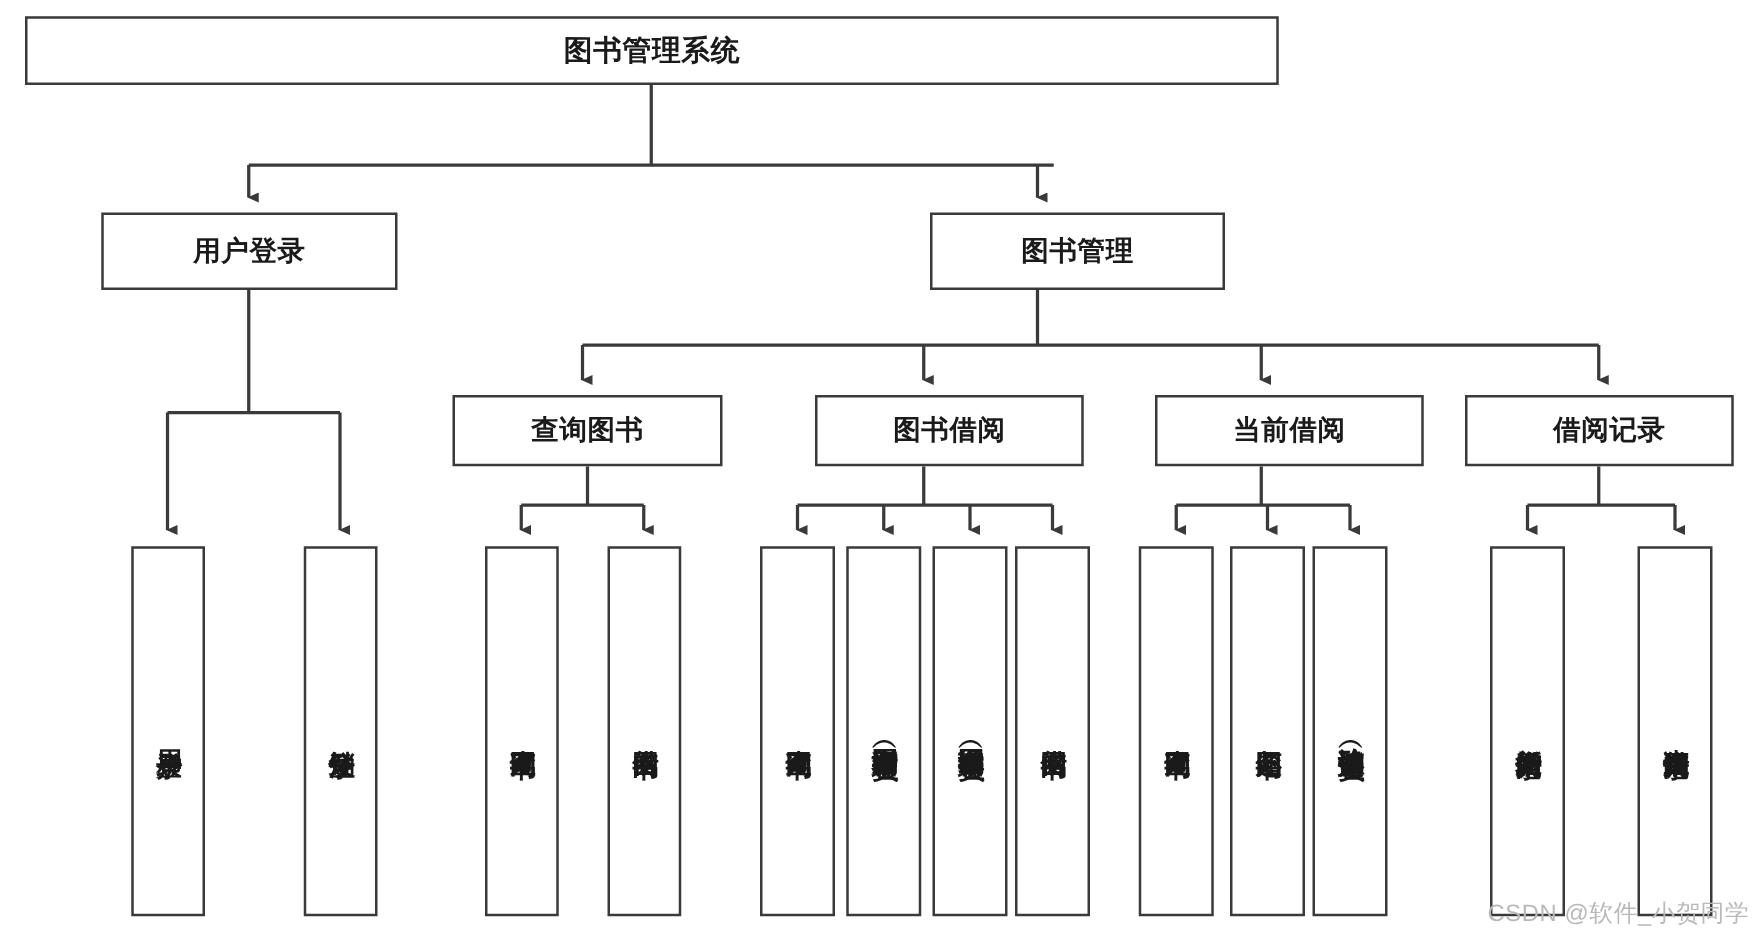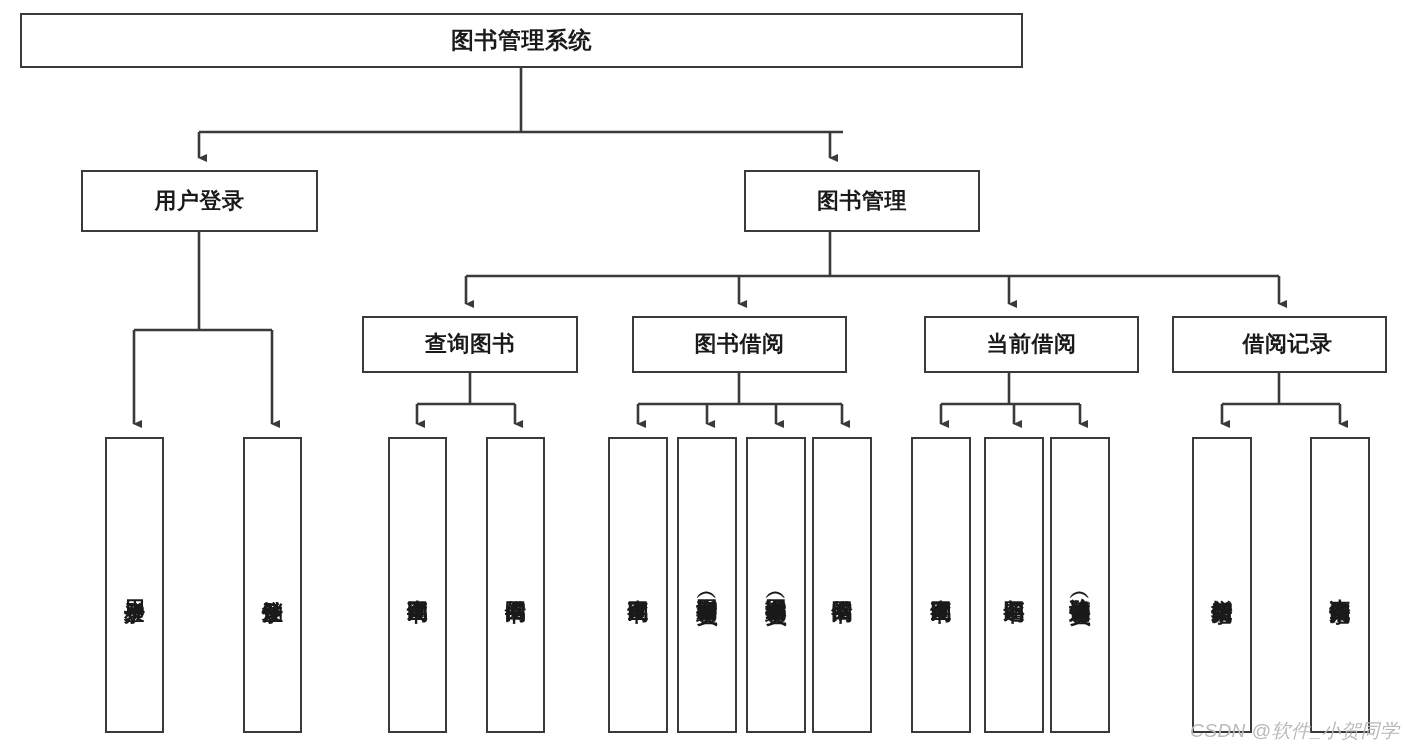--- a/index.html
+++ b/index.html
@@ -59,21 +59,20 @@
     letter-spacing: 1px;
     max-height: 270px;
   }
   .node.root .node-label { font-size: 23px; }
   .watermark {
     position: absolute;
     font-size: 19px;
     color: #b9b9b9;
     white-space: nowrap;
     letter-spacing: 0.5px;
-    font-style: italic;
   }
 </style>
 </head>
 <body>
 
 <div id="diagram-root" style="background: rgb(255, 255, 255);">
 
   <svg id="connector-layer" viewBox="0 0 1405 747" width="1405" height="747" xmlns="http://www.w3.org/2000/svg">
     <defs>
       <marker id="arrowhead" markerWidth="9" markerHeight="9" refX="4" refY="8" orient="auto" markerUnits="userSpaceOnUse">
@@ -143,21 +142,21 @@
   <div class="node horizontal" style="left: 81px; top: 170px; width: 237px; height: 62px; border-color: rgb(58, 58, 58); background: rgb(255, 255, 255); color: rgb(26, 26, 26);">
     <span class="node-label">用户登录</span>
   </div>
   <div class="node horizontal" style="left: 712px; top: 170px; width: 236px; height: 62px; border-color: rgb(58, 58, 58); background: rgb(255, 255, 255); color: rgb(26, 26, 26); margin-left: 32px;">
     <span class="node-label">图书管理</span>
   </div>
 
   <div class="node horizontal" style="left: 362px; top: 316px; width: 216px; height: 57px; border-color: rgb(58, 58, 58); background: rgb(255, 255, 255); color: rgb(26, 26, 26);">
     <span class="node-label">查询图书</span>
   </div>
-  <div class="node horizontal" style="left: 632px; top: 316px; width: 215px; height: 57px; border-color: rgb(58, 58, 58); background: rgb(255, 255, 255); color: rgb(26, 26, 26);">
+  <div class="node horizontal" style="left: 652px; top: 316px; width: 215px; height: 57px; border-color: rgb(58, 58, 58); background: rgb(255, 255, 255); color: rgb(26, 26, 26);">
     <span class="node-label">图书借阅</span>
   </div>
   <div class="node horizontal" style="left: 924px; top: 316px; width: 215px; height: 57px; border-color: rgb(58, 58, 58); background: rgb(255, 255, 255); color: rgb(26, 26, 26);">
     <span class="node-label">当前借阅</span>
   </div>
   <div class="node horizontal" style="left: 1172px; top: 316px; width: 215px; height: 57px; border-color: rgb(58, 58, 58); background: rgb(255, 255, 255); color: rgb(26, 26, 26); padding-left: 16px;">
     <span class="node-label">借阅记录</span>
   </div>
 
   <div class="node vertical" style="left: 105px; top: 437px; width: 59px; height: 296px; border-color: rgb(58, 58, 58); background: rgb(255, 255, 255); color: rgb(26, 26, 26);">

